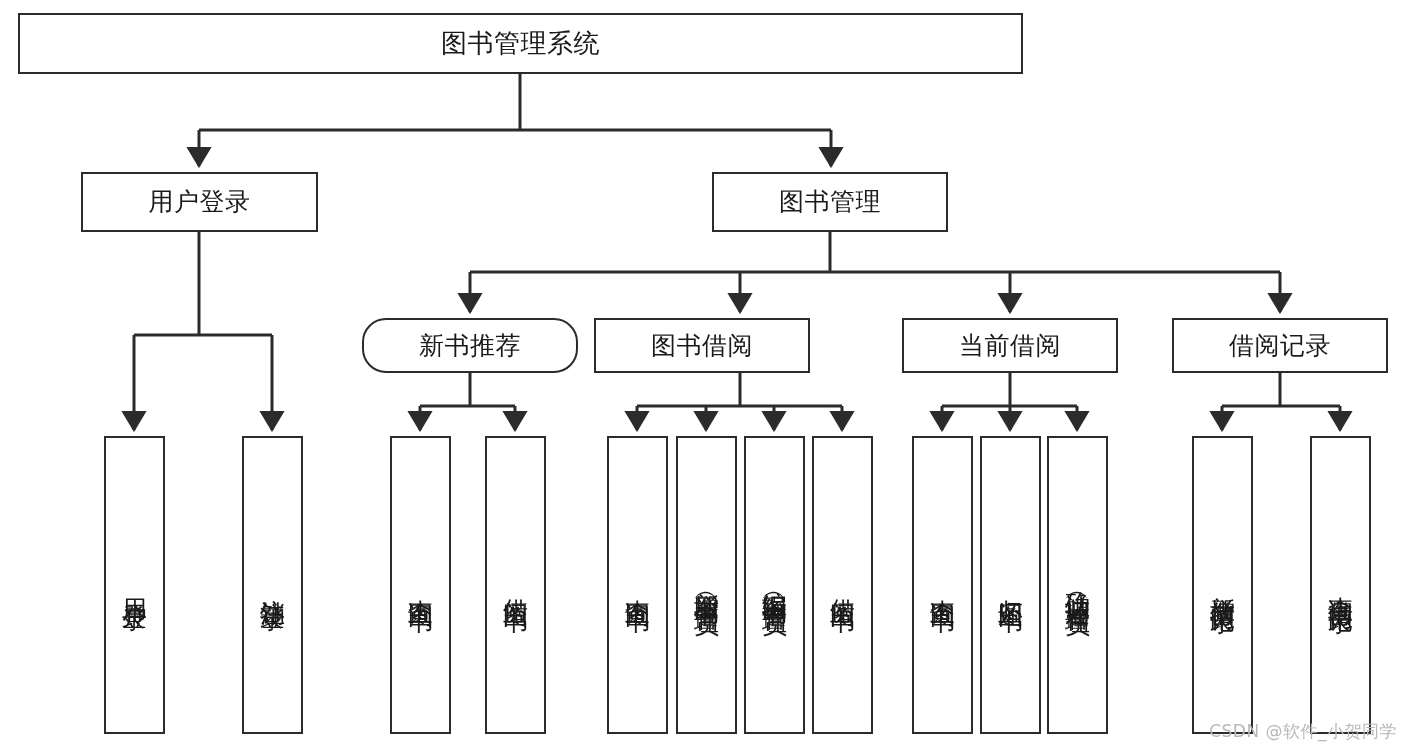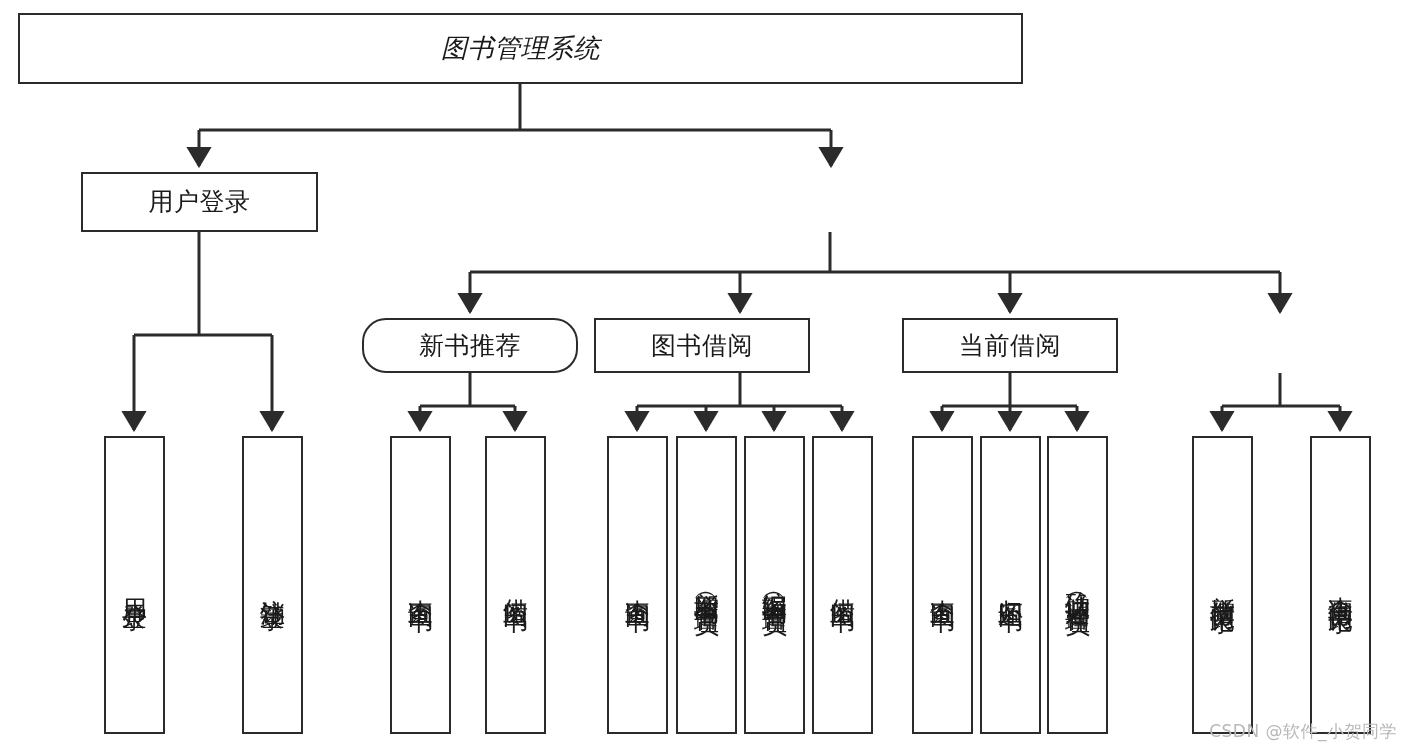--- a/index.html
+++ b/index.html
@@ -117,36 +117,42 @@
       <path d="M1010,406 L1010,430" marker-end="url(#arrow)"></path>
       <path d="M1077,406 L1077,430" marker-end="url(#arrow)"></path>
 
       <path d="M1280,373 L1280,406"></path>
       <path d="M1222,406 L1340,406"></path>
       <path d="M1222,406 L1222,430" marker-end="url(#arrow)"></path>
       <path d="M1340,406 L1340,430" marker-end="url(#arrow)"></path>
     </g>
   </svg>
 
-  <div class="node h root" style="left:18px; top:13px; width:1005px; height:71px;font-style:italic;">
+  <div class="node h root" style="left:18px; top:13px; width:1005px; height:61px;">
     <span>图书管理系统</span>
   </div>
 
   <div class="node h" style="left:81px; top:172px; width:237px; height:60px;">
     <span>用户登录</span>
+  </div>
+  <div class="node h" style="left:712px; top:172px; width:236px; height:60px;">
+    <span>图书管理</span>
   </div>
 
   <div class="node h" style="left:362px; top:318px; width:216px; height:55px;border-radius:24px;">
     <span>新书推荐</span>
   </div>
   <div class="node h" style="left:594px; top:318px; width:216px; height:55px;">
     <span>图书借阅</span>
   </div>
   <div class="node h" style="left:902px; top:318px; width:216px; height:55px;align-items:center;">
     <span>当前借阅</span>
+  </div>
+  <div class="node h" style="left:1172px; top:318px; width:216px; height:55px;">
+    <span>借阅记录</span>
   </div>
 
   <div class="node v" style="left:104px; top:436px; width:61px; height:298px;">
     <span class="vtext">用户登录</span>
   </div>
   <div class="node v" style="left:242px; top:436px; width:61px; height:298px;">
     <span class="vtext">注销登录</span>
   </div>
 
   <div class="node v" style="left:390px; top:436px; width:61px; height:298px;">

